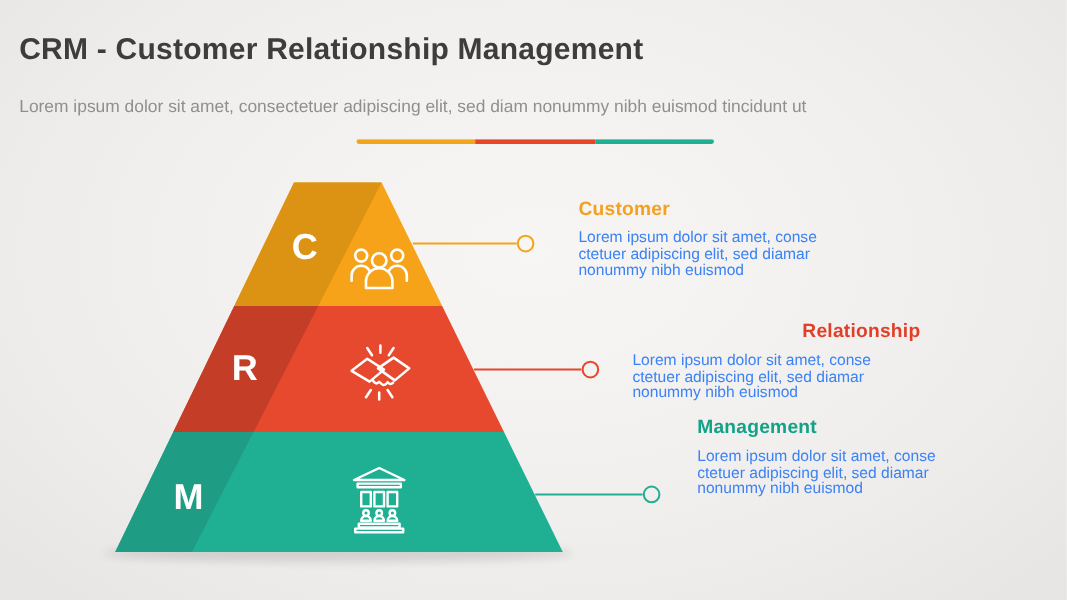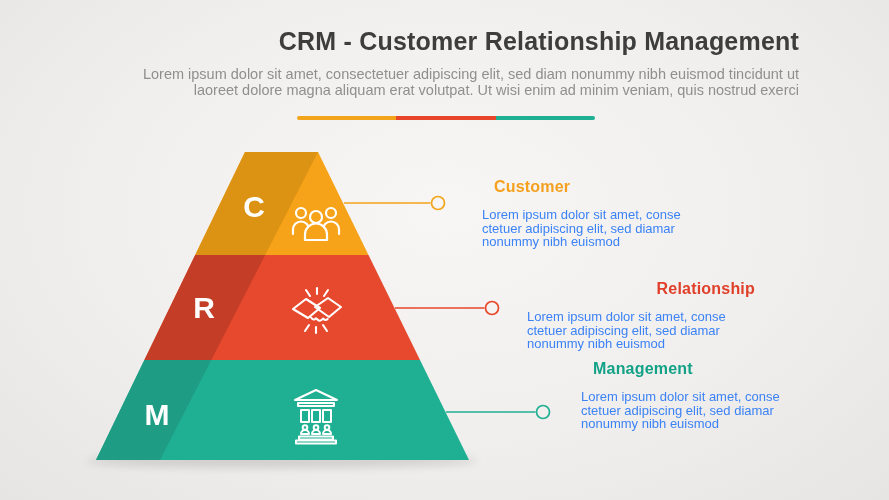--- a/index.html
+++ b/index.html
@@ -2,53 +2,52 @@
 <html><head>
 <meta charset="utf-8">
 <style>
   html,body{margin:0;padding:0;}
   body{
     width:889px;height:500px;overflow:hidden;position:relative;
     font-family:"Liberation Sans","DejaVu Sans",sans-serif;
     background:radial-gradient(ellipse at 50% 42%, #f7f6f4 0%, #f0efed 55%, #e7e5e3 100%);
   }
   .stage{position:absolute;inset:0;width:889px;height:500px;}
-  .header{position:absolute;left:0;top:0;width:799px;text-align:right;}
+  .header{position:absolute;left:16px;top:0;width:799px;text-align:left;}
   .title{
     margin-top:27px;font-size:25px;font-weight:700;letter-spacing:.2px;
   }
   .subtitle{
-    margin-top:11px;font-size:14.5px;line-height:15.5px;font-weight:400;
+    margin-top:26px;font-size:14.5px;line-height:15.5px;font-weight:400;
   }
   .divider{
     position:absolute;left:297px;top:116px;width:298px;height:4px;
     display:flex;border-radius:2px;overflow:hidden;
   }
   .divider span{flex:1 1 0;height:100%;}
   .pyr-svg{position:absolute;left:0;top:0;}
   .level-letter{
     position:absolute;transform:translate(-50%,-50%);
     font-size:30px;font-weight:700;line-height:1;
   }
   .callout{position:absolute;width:240px;}
   .callout h3{
-    margin:12px;font-size:16px;font-weight:700;letter-spacing:.2px;
+    margin:0;font-size:16px;font-weight:700;letter-spacing:.2px;
   }
   .callout .body{margin-top:7px;font-size:13px;line-height:13.5px;color:#3b82f6;}
 </style>
 </head>
 <body>
 
 <div class="stage">
 
   <div class="header">
     <div class="title" style="color: rgb(61, 61, 61);">CRM - Customer Relationship Management</div>
     <div class="subtitle" style="color: rgb(143, 143, 143);">
       <div>Lorem ipsum dolor sit amet, consectetuer adipiscing elit, sed diam nonummy nibh euismod tincidunt ut</div>
-      <div>laoreet dolore magna aliquam erat volutpat. Ut wisi enim ad minim veniam, quis nostrud exerci</div>
     </div>
   </div>
 
   <div class="divider">
     <span style="background-color: rgb(242, 165, 26);"></span>
     <span style="background-color: rgb(232, 70, 43);"></span>
     <span style="background-color: rgb(31, 176, 147);"></span>
   </div>
 
   <svg class="pyr-svg" width="889" height="500" viewBox="0 0 889 500">

